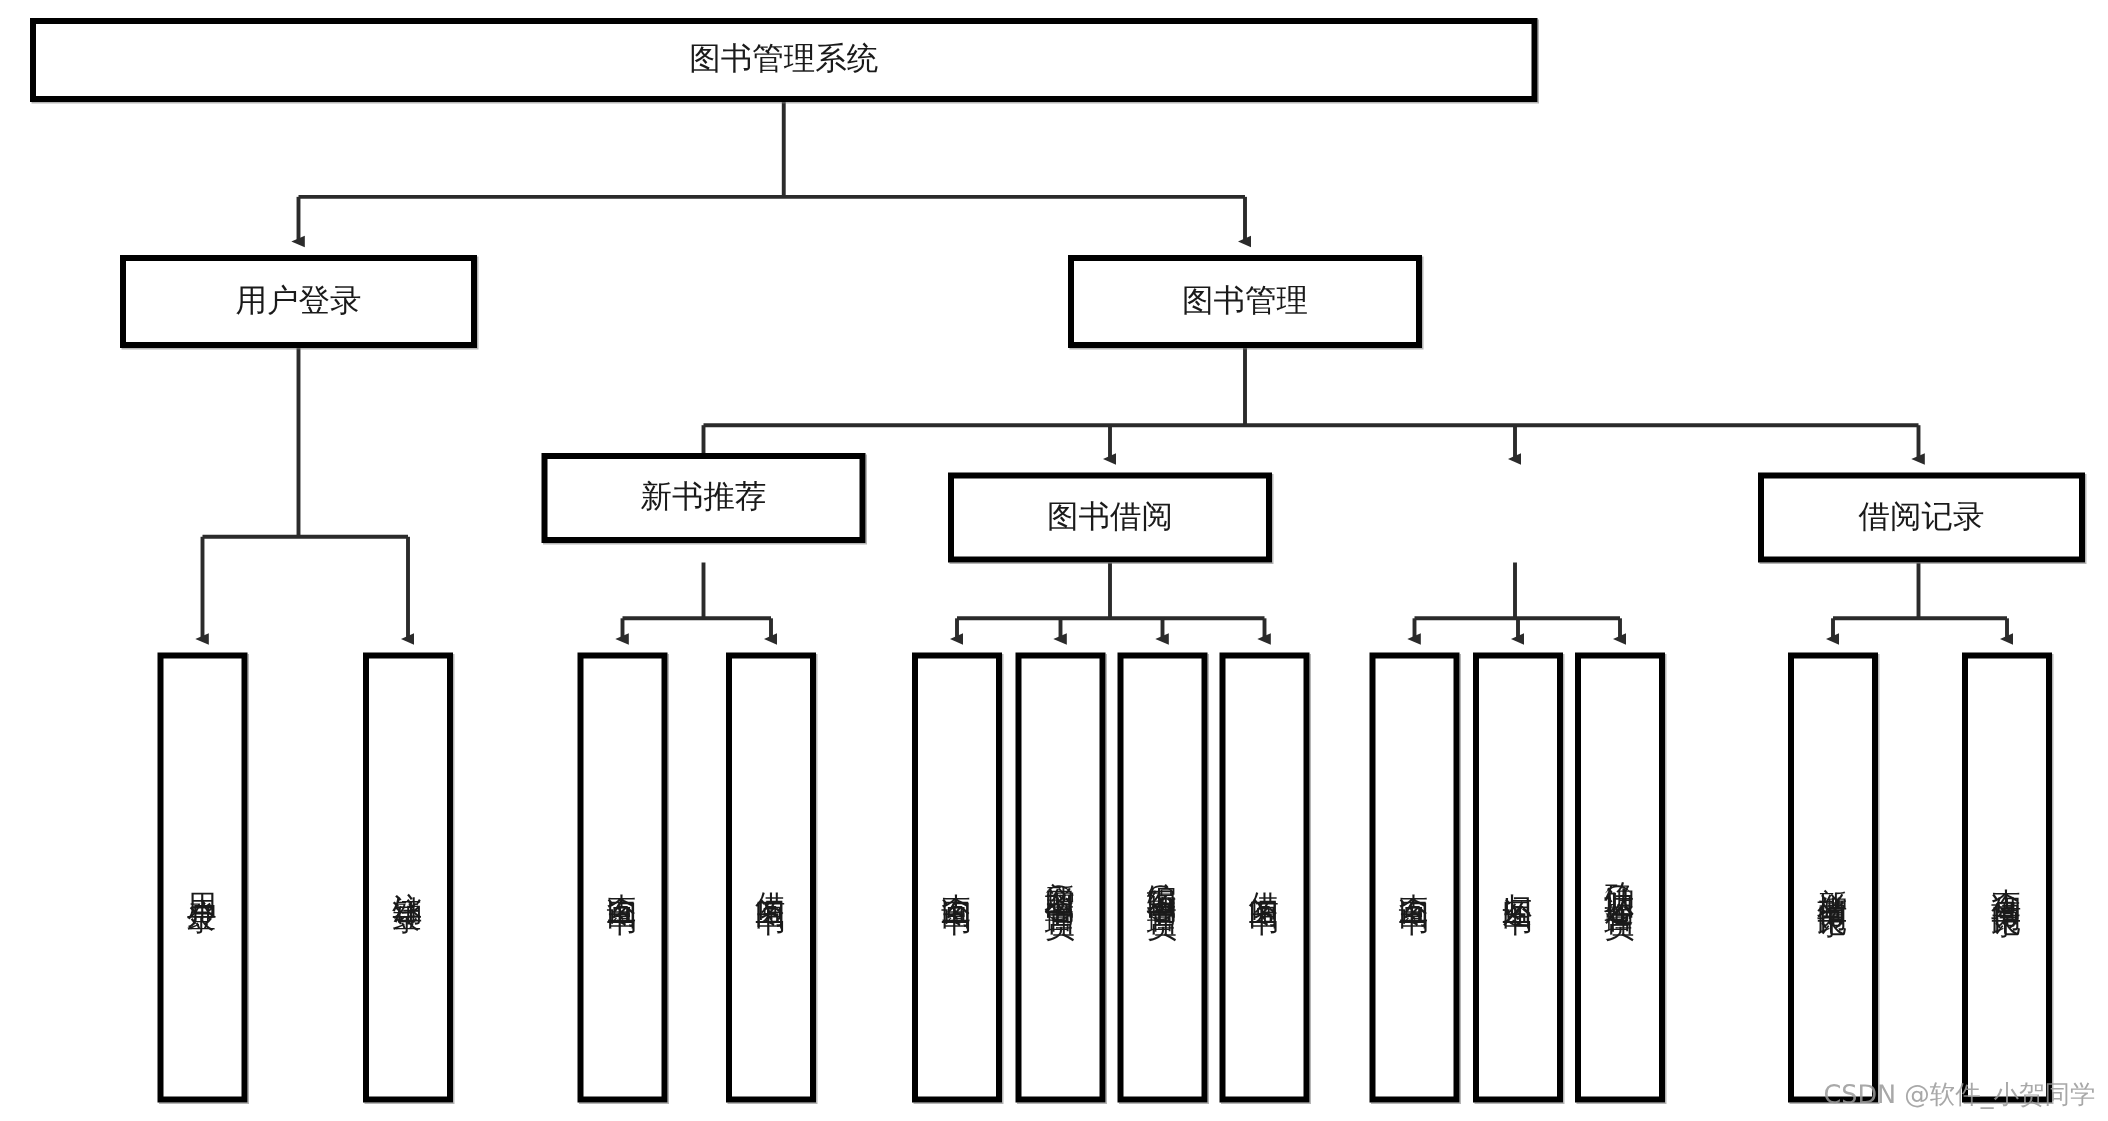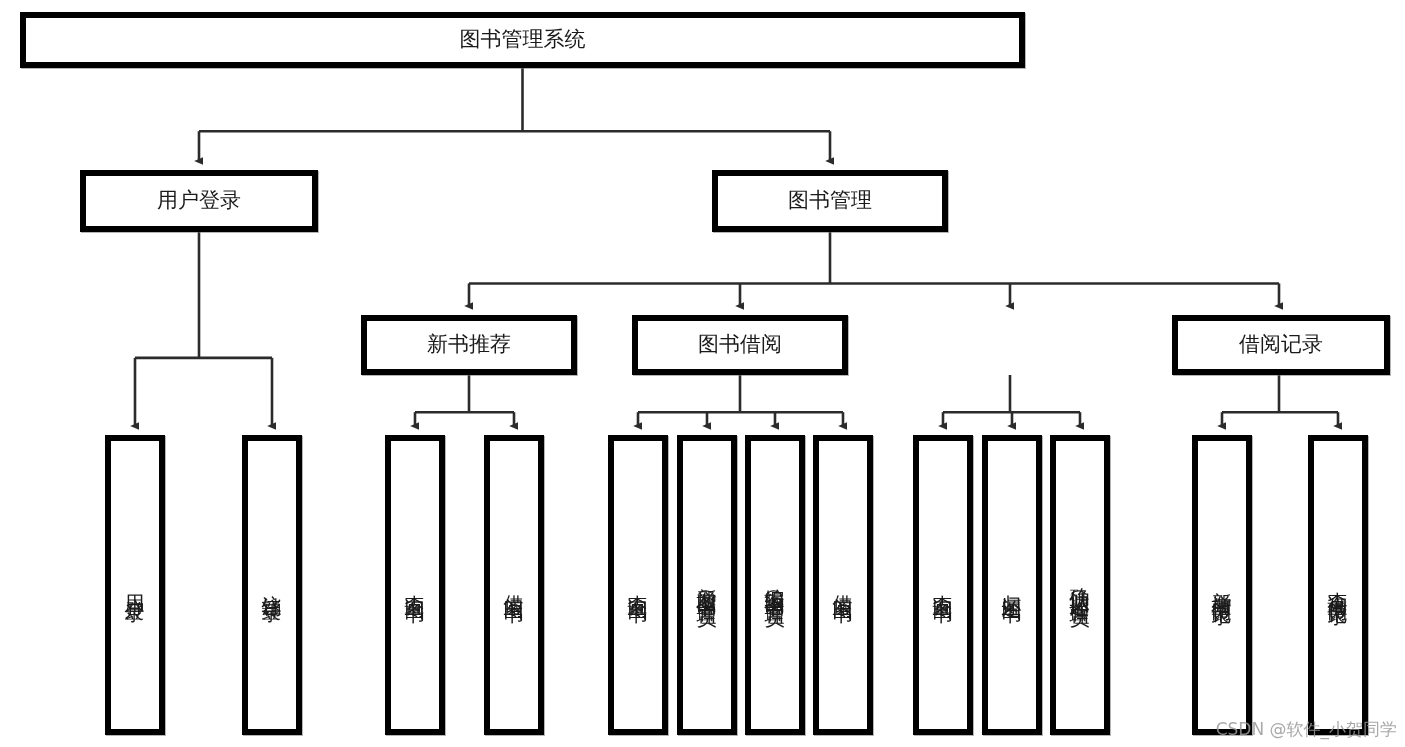--- a/index.html
+++ b/index.html
@@ -23,21 +23,21 @@
     left: 0;
     top: 0;
     width: 1405px;
     height: 747px;
     pointer-events: none;
   }
   .node {
     position: absolute;
     box-sizing: border-box;
     background: #ffffff;
-    border: 6px solid #000000;
+    border: 4px solid #000000;
     box-shadow: 1px 1px 0 0 rgba(120,120,120,0.55);
     display: flex;
     align-items: center;
     justify-content: center;
     color: #1a1a1a;
     z-index: 2;
   }
   .node-label {
     display: block;
     text-align: center;
@@ -125,21 +125,21 @@
     <span class="node-label">图书管理系统</span>
   </div>
 
   <div class="node horizontal" style="left: 80px; top: 170px; width: 238px; height: 62px;">
     <span class="node-label">用户登录</span>
   </div>
   <div class="node horizontal" style="left: 712px; top: 170px; width: 236px; height: 62px;">
     <span class="node-label">图书管理</span>
   </div>
 
-  <div class="node horizontal" style="left: 361px; top: 315px; width: 216px; height: 60px;">
+  <div class="node horizontal" style="left: 361px; top: 302px; width: 216px; height: 60px;">
     <span class="node-label">新书推荐</span>
   </div>
   <div class="node horizontal" style="left: 632px; top: 315px; width: 216px; height: 60px;">
     <span class="node-label">图书借阅</span>
   </div>
   <div class="node horizontal" style="left: 1172px; top: 315px; width: 218px; height: 60px;">
     <span class="node-label">借阅记录</span>
   </div>
 
   <div class="node vertical" style="left: 105px; top: 435px; width: 60px; height: 300px;">

